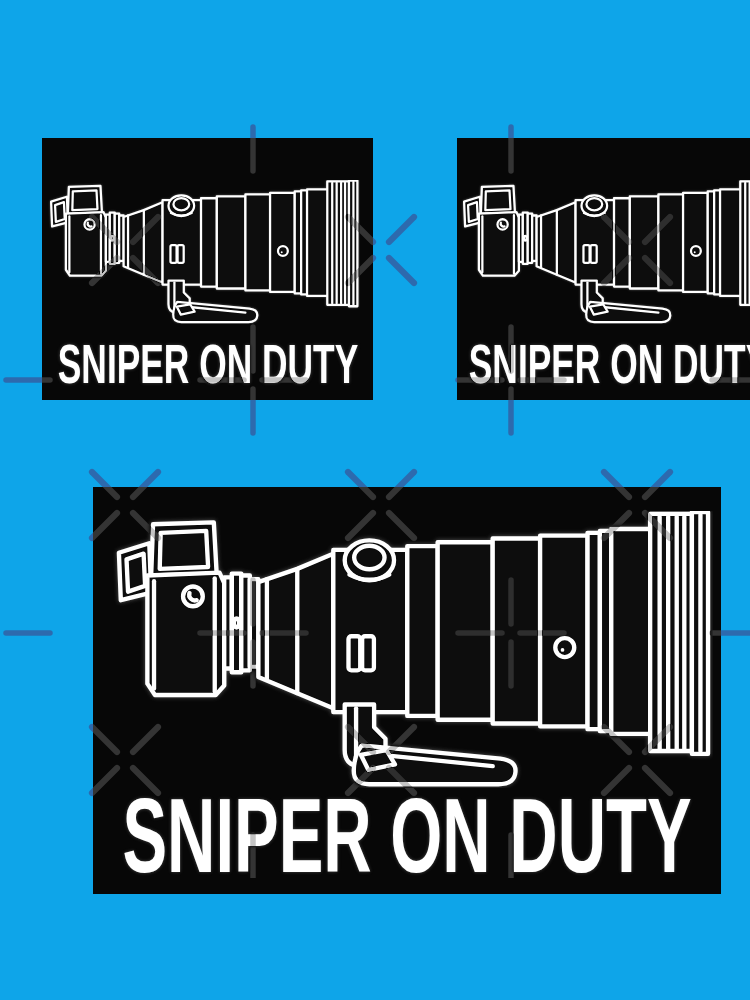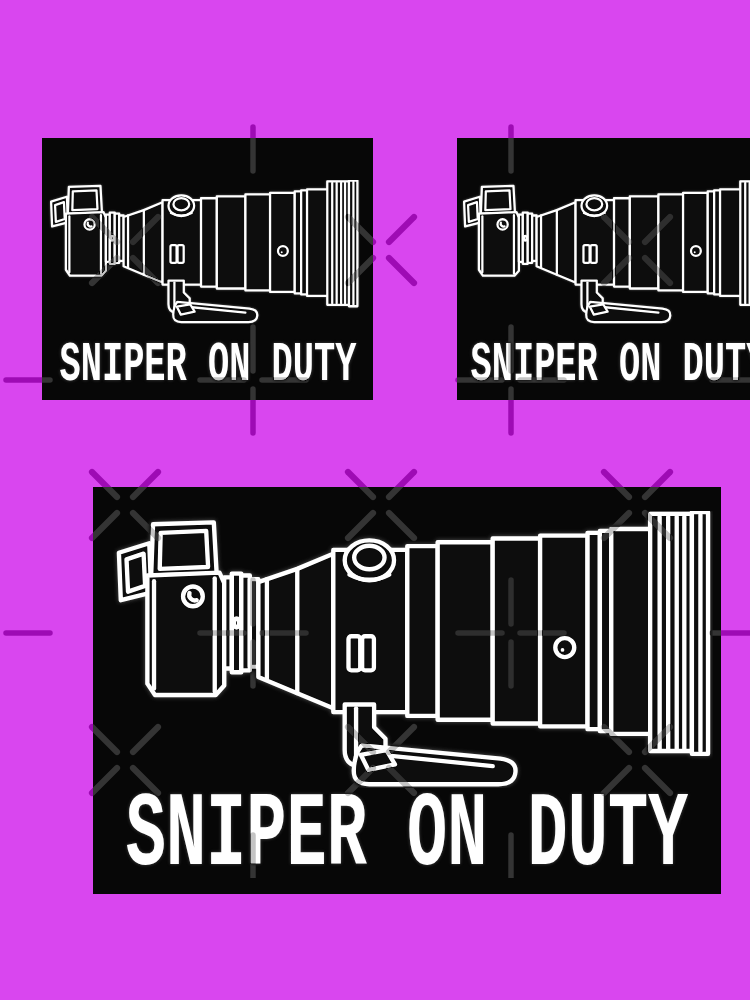--- a/index.html
+++ b/index.html
@@ -1,19 +1,19 @@
 <!DOCTYPE html>
 <html><head>
 <meta charset="utf-8">
 <style>
   html,body { margin:0; padding:0; background:#e8e8e8; }
   #canvas {
     position:relative; width:750px; height:1000px;
-    background:#d946ef; overflow:hidden;
-    font-family:Liberation Mono, monospace;
+    background:#0ea5e9; overflow:hidden;
+    font-family:Liberation Sans, sans-serif;
   }
   .sticker { position:absolute; background:#070707; }
   #sticker-top-left  { left:2px;   top:122px; width:331px; height:262px; }
   #sticker-top-right { left:417px; top:122px; width:323px; height:262px; }
   #sticker-bottom    { left:53px;  top:471px; width:628px; height:407px; }
   .art { position:absolute; display:block; }
   #sticker-top-left  .art { left:6px;  top:42px; width:312px; height:144px; }
   #sticker-top-right .art { left:4px;  top:42px; width:312px; height:144px; }
   #sticker-bottom    .art { left:20px; top:24px; width:600px; height:277px; }
   .caption {

